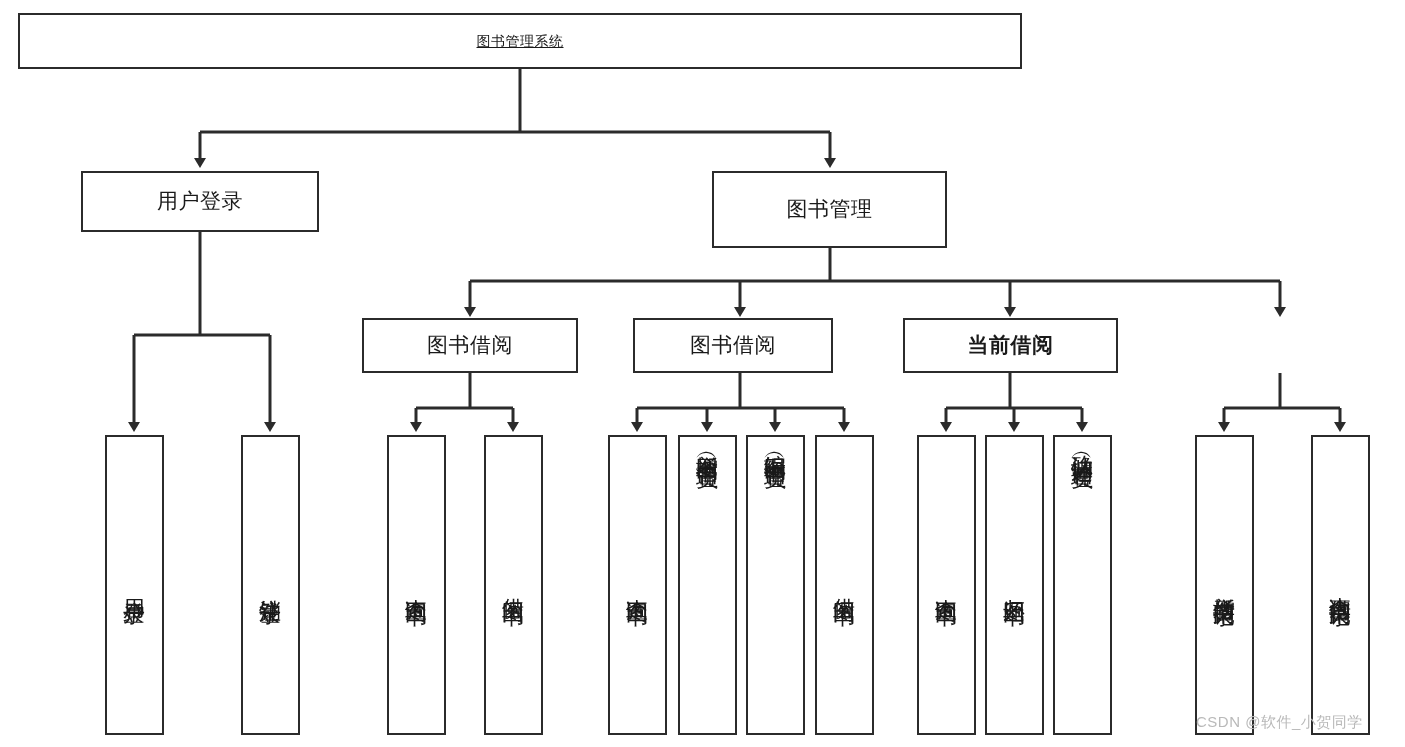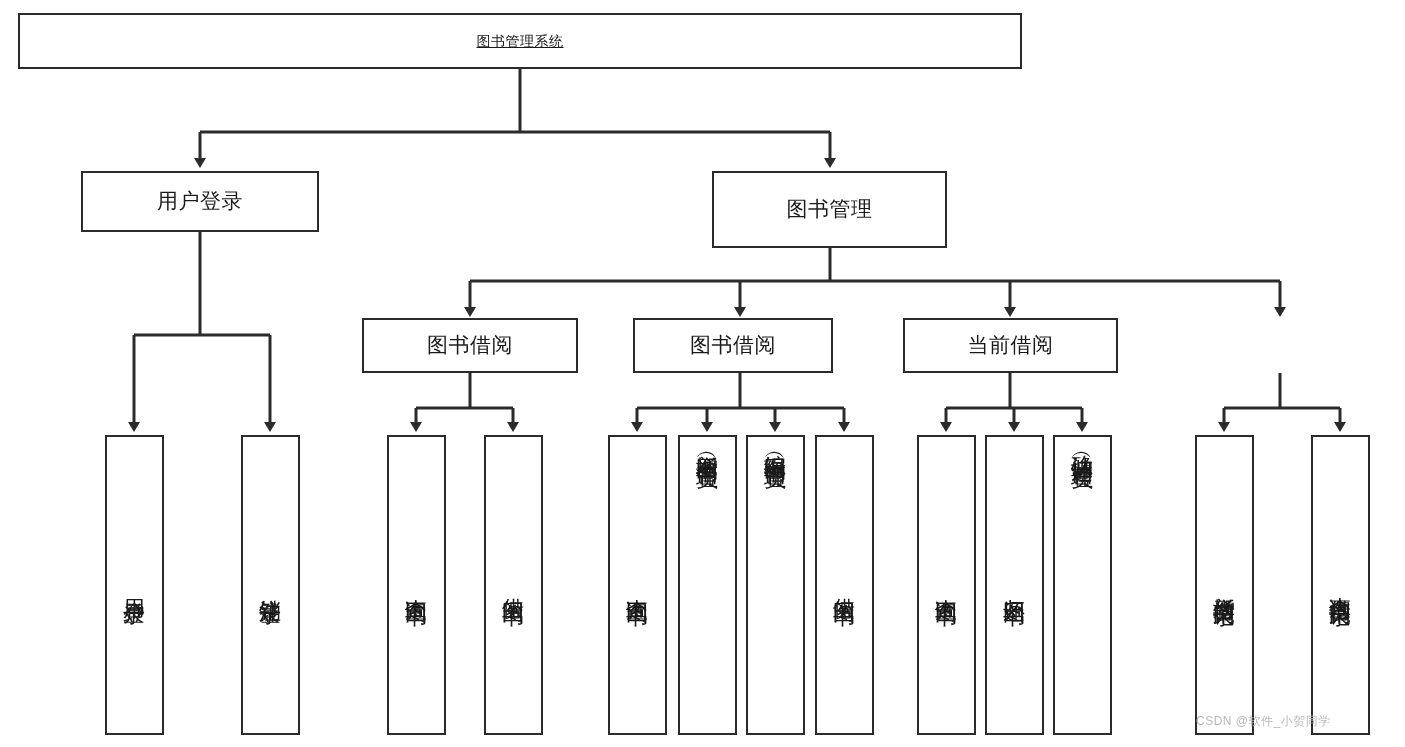--- a/index.html
+++ b/index.html
@@ -64,21 +64,21 @@
     font-size: 22px;
     line-height: 1.05;
     letter-spacing: 2px;
     white-space: nowrap;
   }
   .node.v.mid {
     align-items: center;
   }
   .watermark {
     position: absolute;
-    font-size: 12px;
+    font-size: 15px;
     color: #b9b9b9;
     white-space: nowrap;
     z-index: 3;
     letter-spacing: 0.5px;
   }
 </style>
 </head>
 <body>
 
 <div id="canvas">
@@ -143,21 +143,21 @@
   <div class="node h" style="left:712px; top:171px; width:235px; height:77px;">
     <span class="label">图书管理</span>
   </div>
 
   <div class="node h" style="left:362px; top:318px; width:216px; height:55px;">
     <span class="label">图书借阅</span>
   </div>
   <div class="node h" style="left:633px; top:318px; width:200px; height:55px;">
     <span class="label">图书借阅</span>
   </div>
-  <div class="node h" style="left:903px; top:318px; width:215px; height:55px;">
+  <div class="node h" style="left:903px; top:318px; width:215px; height:55px;font-weight:bold;">
     <span class="label">当前借阅</span>
   </div>
 
   <div class="node v mid" style="left:105px; top:435px; width:59px; height:300px;">
     <span class="label">用户登录</span>
   </div>
   <div class="node v mid" style="left:241px; top:435px; width:59px; height:300px;">
     <span class="label">注销登录</span>
   </div>
 

